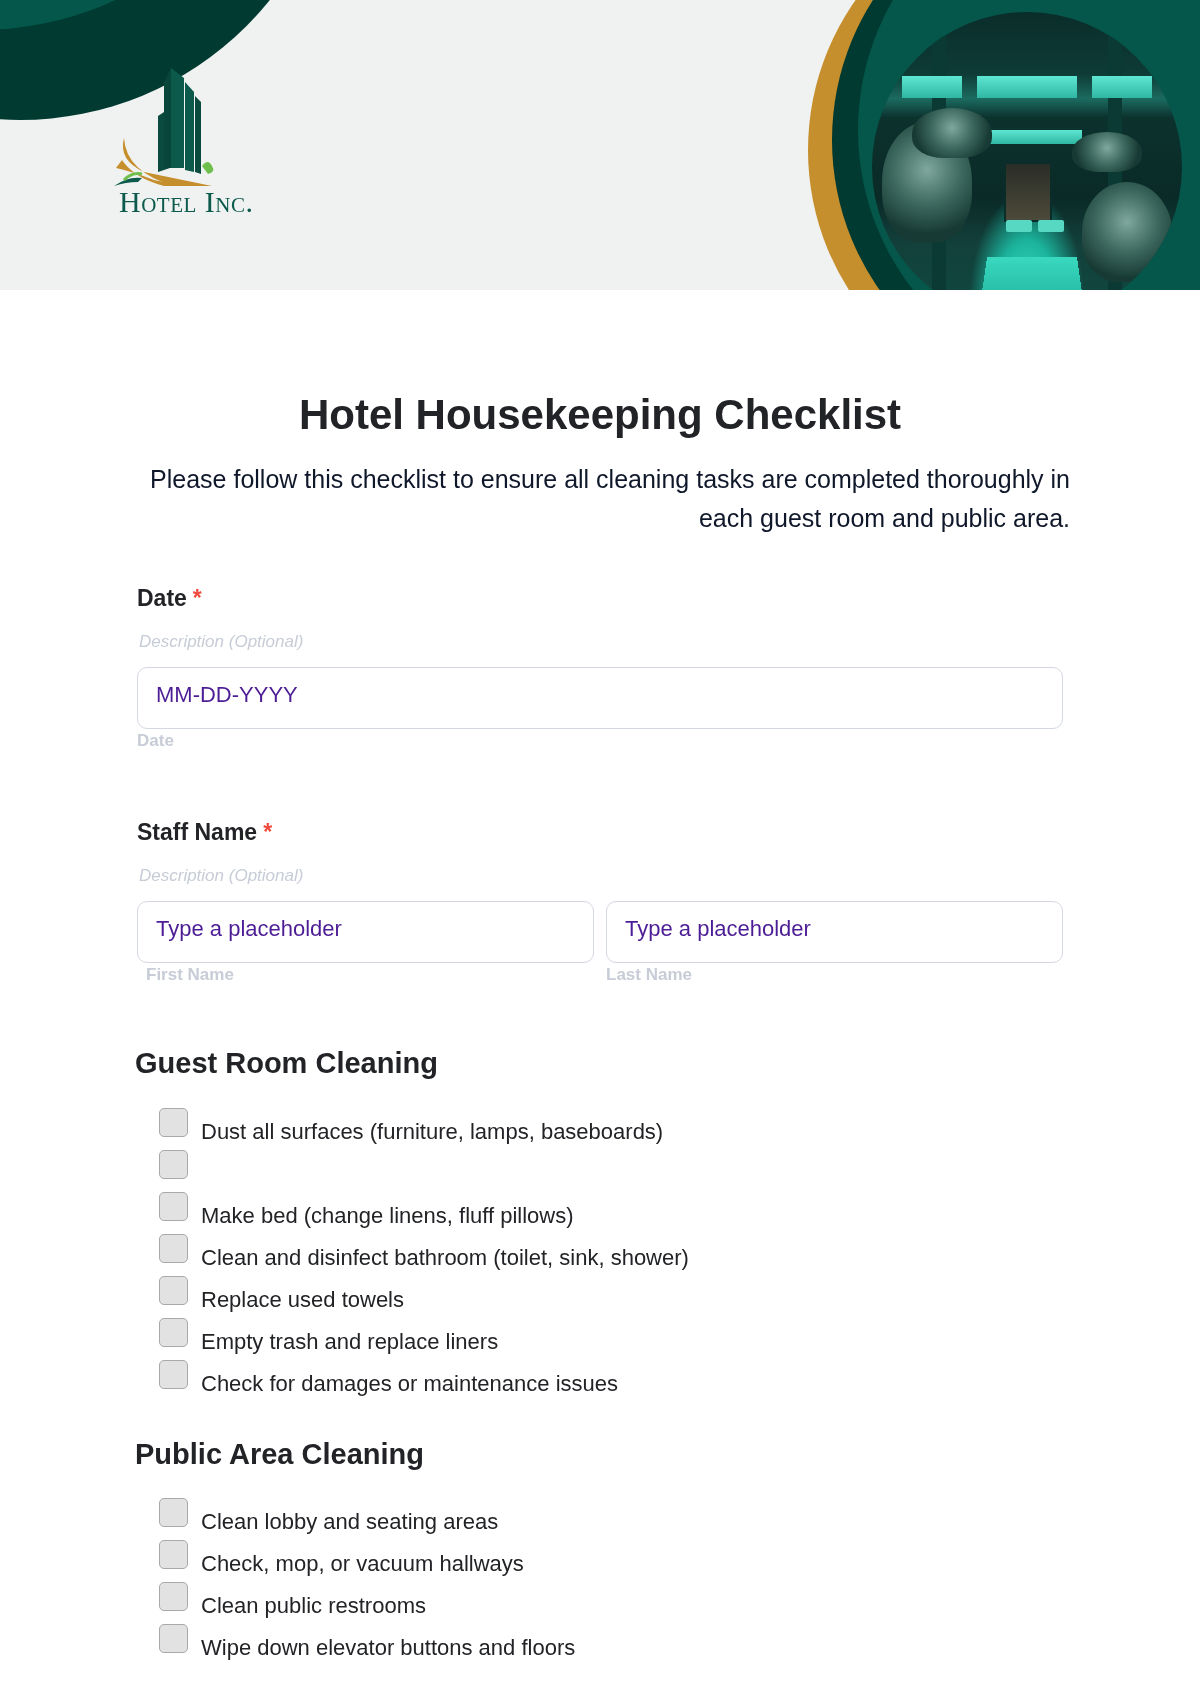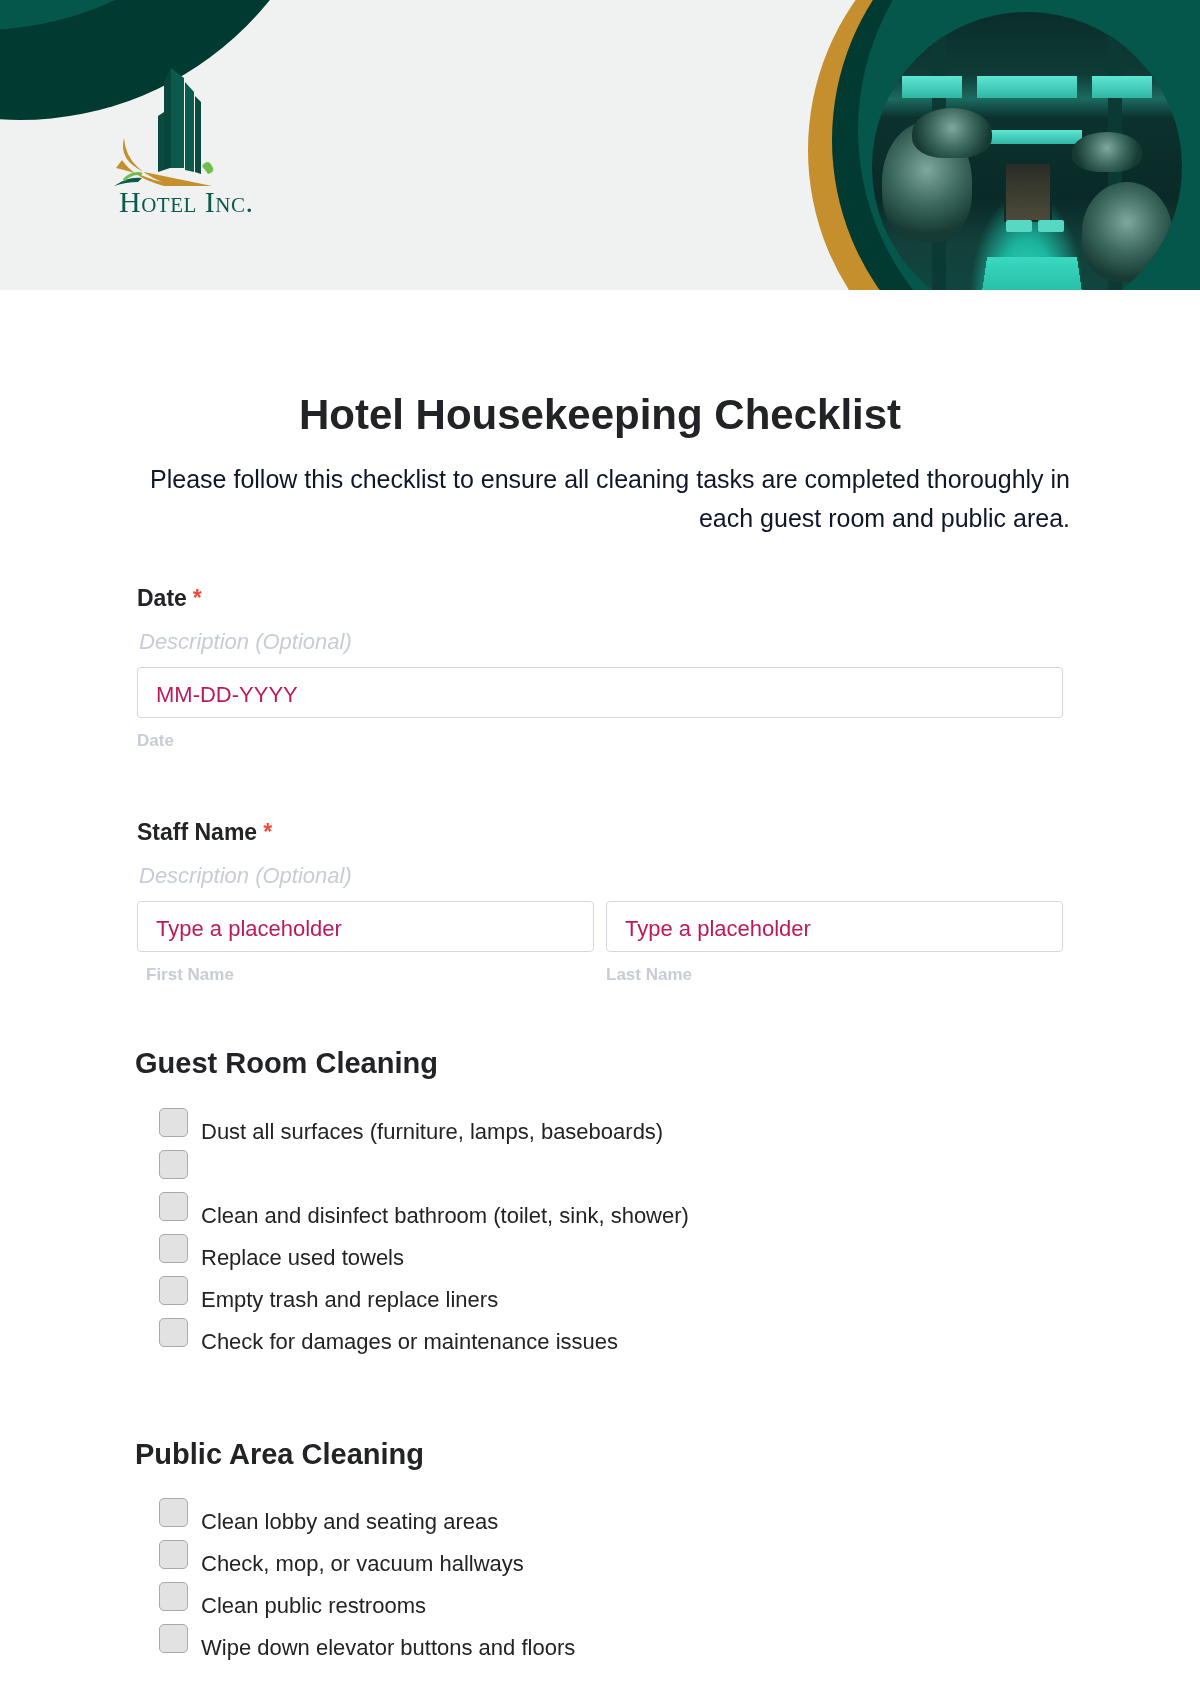--- a/index.html
+++ b/index.html
@@ -29,22 +29,22 @@
     .photo .door { position: absolute; left: 132px; top: 150px; width: 48px; height: 60px; background: linear-gradient(180deg,#2a2d26,#4c4a3a); border: 2px solid #0b2d29; }
     .photo .pool { position: absolute; left: 110px; top: 235px; width: 100px; height: 90px; background: linear-gradient(180deg,#39d9c0,#17a58f); transform: perspective(200px) rotateX(30deg); }
     .photo .lounger { position: absolute; top: 208px; width: 26px; height: 12px; background: #57d8c3; border-radius: 2px; }
 
     
     .title { position: absolute; left: 0; width: 1200px; top: 390px; text-align: center; font-size: 42px; font-weight: 700; line-height: 50px; color: #222326; }
     .subtitle { position: absolute; left: 130px; width: 940px; top: 460px; text-align: right; font-size: 25px; line-height: 39px; color: #0f172a; }
 
     .field-label { position: absolute; left: 137px; font-size: 23px; font-weight: 700; line-height: 28px; color: #222326; }
     .req { color: #ef4a3c; margin-left: 6px; }
-    .field-desc { position: absolute; left: 139px; font-size: 22px; font-style: italic; color: #c7ccd6; line-height: 22px; }
-    .input { position: absolute; height: 51px; border: 1.5px solid #d3d8e1; border-radius: 4px; background: #fff; padding-left: 18px; font-size: 22px; line-height: 53px; color: #be185d; }
+    .field-desc { position: absolute; left: 139px; font-size: 17px; font-style: italic; color: #c7ccd6; line-height: 22px; }
+    .input { position: absolute; height: 62px; border: 1.5px solid #d3d8e1; border-radius: 10px; background: #fff; padding-left: 18px; font-size: 22px; line-height: 53px; color: #4c1d95; }
     .helper { position: absolute; font-size: 17px; color: #c7ccd6; line-height: 20px; font-weight: 700; }
 
     .section-title { position: absolute; left: 135px; font-size: 29px; font-weight: 700; line-height: 34px; color: #222326; }
     .check-list { position: absolute; left: 159px; list-style: none; }
     .check-item { display: flex; align-items: center; height: 42px; }
     .checkbox { width: 29px; height: 29px; border: 1.5px solid #a9a9a9; border-radius: 5px; background: #e2e2e2; flex: 0 0 auto; }
     .check-label { margin-left: 13px; font-size: 22px; color: #222326; line-height: 28px; white-space: nowrap; margin-top: 20px; }
   </style>
 </head>
 <body>
@@ -111,20 +111,24 @@
 <ul class="check-list" style="top:1101px">
   <li class="check-item">
       <span class="checkbox"></span>
       <span class="check-label">Dust all surfaces (furniture, lamps, baseboards)</span>
     </li>
   <li class="check-item">
       <span class="checkbox"></span>
     </li>
   <li class="check-item">
       <span class="checkbox"></span>
+      <span class="check-label">Make bed (change linens, fluff pillows)</span>
+    </li>
+  <li class="check-item">
+      <span class="checkbox"></span>
       <span class="check-label">Clean and disinfect bathroom (toilet, sink, shower)</span>
     </li>
   <li class="check-item">
       <span class="checkbox"></span>
       <span class="check-label">Replace used towels</span>
     </li>
   <li class="check-item">
       <span class="checkbox"></span>
       <span class="check-label">Empty trash and replace liners</span>
     </li>

